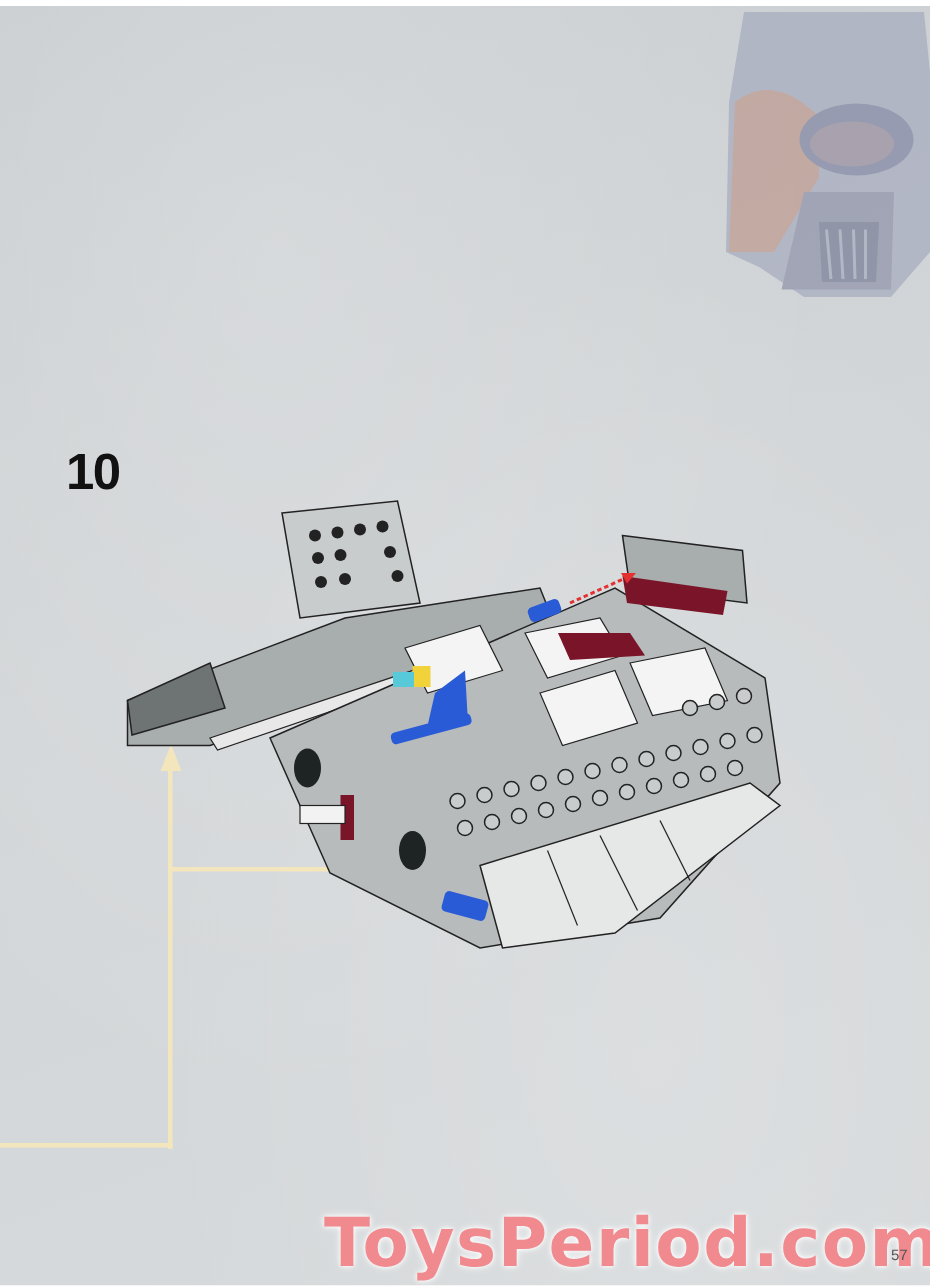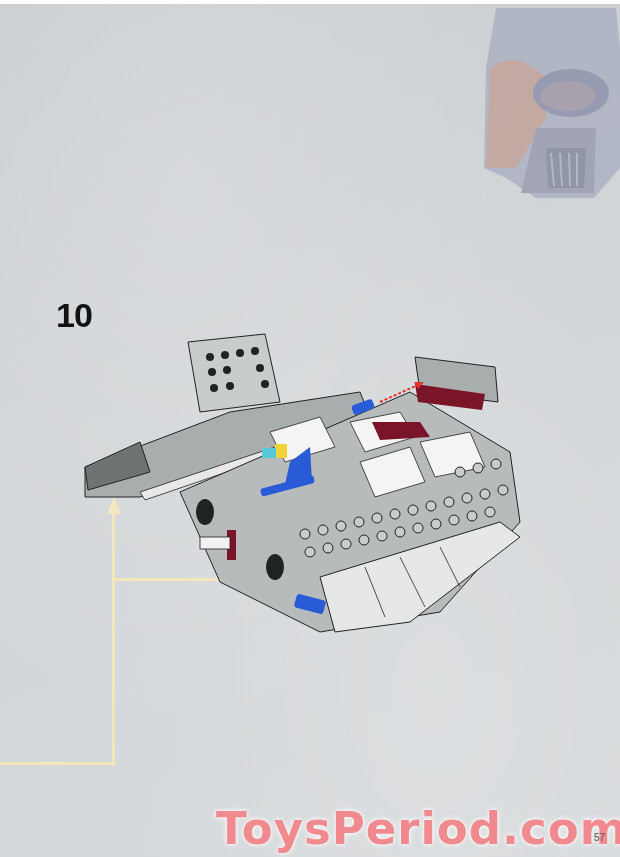--- a/index.html
+++ b/index.html
@@ -3,21 +3,21 @@
 <meta charset="utf-8">
 <style>
   html,body{margin:0;padding:0;}
   body{width:620px;height:857px;overflow:hidden;position:relative;
     background:#ffffff;font-family:"Liberation Sans",sans-serif;}
   .page{position:absolute;left:0;top:4px;width:620px;height:853px;
     background:
       radial-gradient(ellipse at 30% 20%, rgba(255,255,255,0.18), rgba(255,255,255,0) 60%),
       radial-gradient(ellipse at 70% 80%, rgba(255,255,255,0.15), rgba(255,255,255,0) 55%),
       linear-gradient(160deg,#c9cdd0 0%,#d3d6d8 45%,#d7dadc 100%);}
-  .step-number{position:absolute;left:56px;top:292px;font-size:34px;font-weight:bold;
+  .step-number{position:absolute;left:44px;top:292px;font-size:34px;font-weight:bold;
     color:#111;letter-spacing:-1px;font-family:"Liberation Sans",sans-serif;text-align:right;}
   .vader{position:absolute;left:476px;top:4px;width:144px;height:190px;opacity:0.55;}
   .model{position:absolute;left:80px;top:318px;width:450px;height:330px;}
   .callout{position:absolute;background:#f3e6bd;}
   .watermark{position:absolute;left:216px;top:798px;font-size:45px;font-weight:bold;
     color:#f08a8e;letter-spacing:1px;text-shadow:0 0 3px #fff,0 0 6px rgba(255,255,255,0.8);
     font-family:"DejaVu Sans",sans-serif;}
   .page-num{position:absolute;left:594px;top:828px;font-size:10px;color:#555;}
 </style>
 </head>

